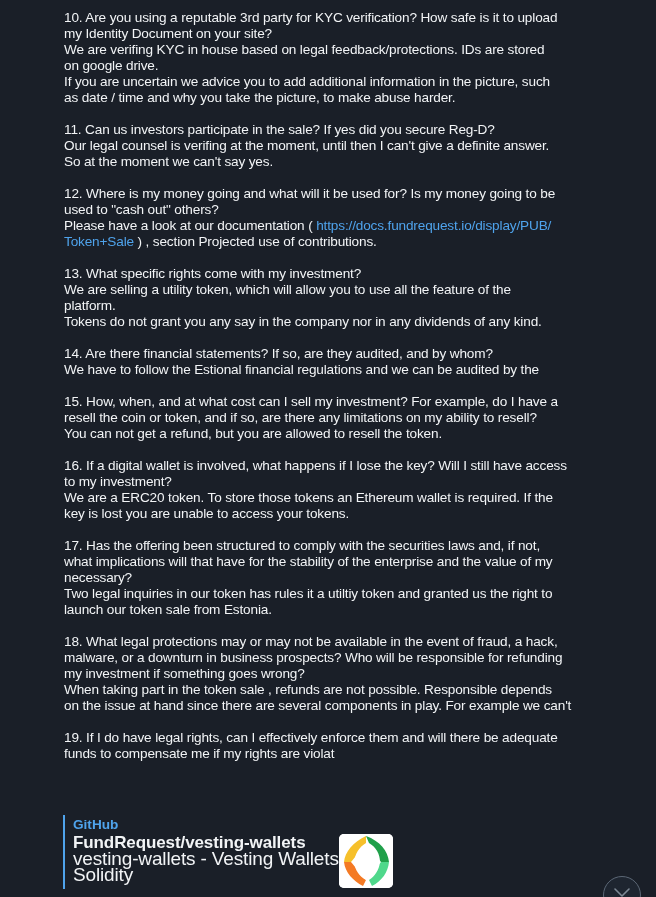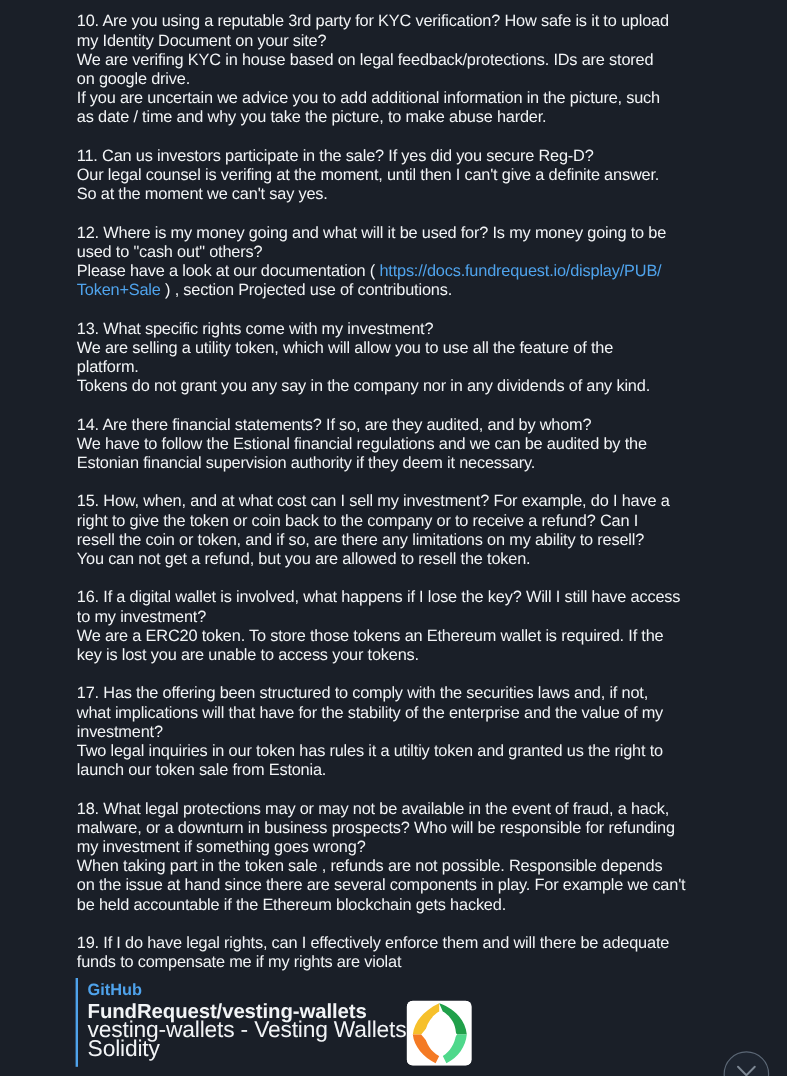--- a/index.html
+++ b/index.html
@@ -128,44 +128,41 @@
       <span class="line"><span style="white-space:pre;">Please have a look at our documentation ( </span><a class="link">https://docs.fundrequest.io/display/PUB/</a></span>
       <span class="line"><a class="link">Token+Sale</a><span style="white-space:pre;margin-top:25px;"> ) , section Projected use of contributions.</span></span>
       <span class="line"></span>
       <span class="line">13. What specific rights come with my investment?</span>
       <span class="line">We are selling a utility token, which will allow you to use all the feature of the</span>
       <span class="line">platform.</span>
       <span class="line">Tokens do not grant you any say in the company nor in any dividends of any kind.</span>
       <span class="line"></span>
       <span class="line">14. Are there financial statements?  If so, are they audited, and by whom?</span>
       <span class="line">We have to follow the Estional financial regulations and we can be audited by the</span>
-      <span class="line">Estonian financial supervision authority if they deem it necessary.</span>
       <span class="line"></span>
       <span class="line">15. How, when, and at what cost can I sell my investment?  For example, do I have a</span>
-      <span class="line">right to give the token or coin back to the company or to receive a refund?  Can I</span>
       <span class="line">resell the coin or token, and if so, are there any limitations on my ability to resell?</span>
       <span class="line">You can not get a refund, but you are allowed to resell the token.</span>
       <span class="line"></span>
       <span class="line">16. If a digital wallet is involved, what happens if I lose the key?  Will I still have access</span>
       <span class="line">to my investment?</span>
       <span class="line">We are a ERC20 token. To store those tokens an Ethereum wallet is required. If the</span>
       <span class="line">key is lost you are unable to access your tokens.</span>
       <span class="line"></span>
       <span class="line">17. Has the offering been structured to comply with the securities laws and, if not,</span>
       <span class="line">what implications will that have for the stability of the enterprise and the value of my</span>
-      <span class="line">investment?</span>
+      <span class="line">necessary?</span>
       <span class="line">Two legal inquiries in our token has rules it a utiltiy token and granted us the right to</span>
       <span class="line">launch our token sale from Estonia.</span>
       <span class="line"></span>
       <span class="line">18. What legal protections may or may not be available in the event of fraud, a hack,</span>
       <span class="line">malware, or a downturn in business prospects?  Who will be responsible for refunding</span>
       <span class="line">my investment if something goes wrong?</span>
       <span class="line">When taking part in the token sale , refunds are not possible. Responsible depends</span>
       <span class="line">on the issue at hand since there are several components in play. For example we can't</span>
-      <span class="line">be held accountable if the Ethereum blockchain gets hacked.</span>
       <span class="line"></span>
       <span class="line">19. If I do have legal rights, can I effectively enforce them and will there be adequate</span>
       <span class="line">funds to compensate me if my rights are violat</span>
     </div>
   </div>
 
   <div class="preview">
     <div class="preview-site">GitHub</div>
     <div class="preview-title">FundRequest/vesting-wallets</div>
     <div class="preview-desc">vesting-wallets - Vesting Wallets in Solidity</div>

